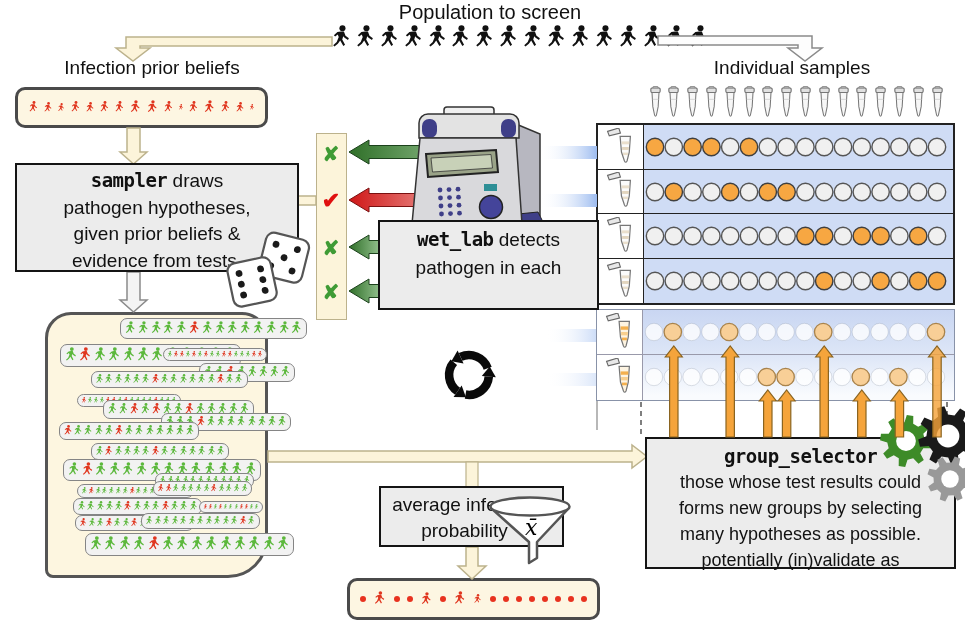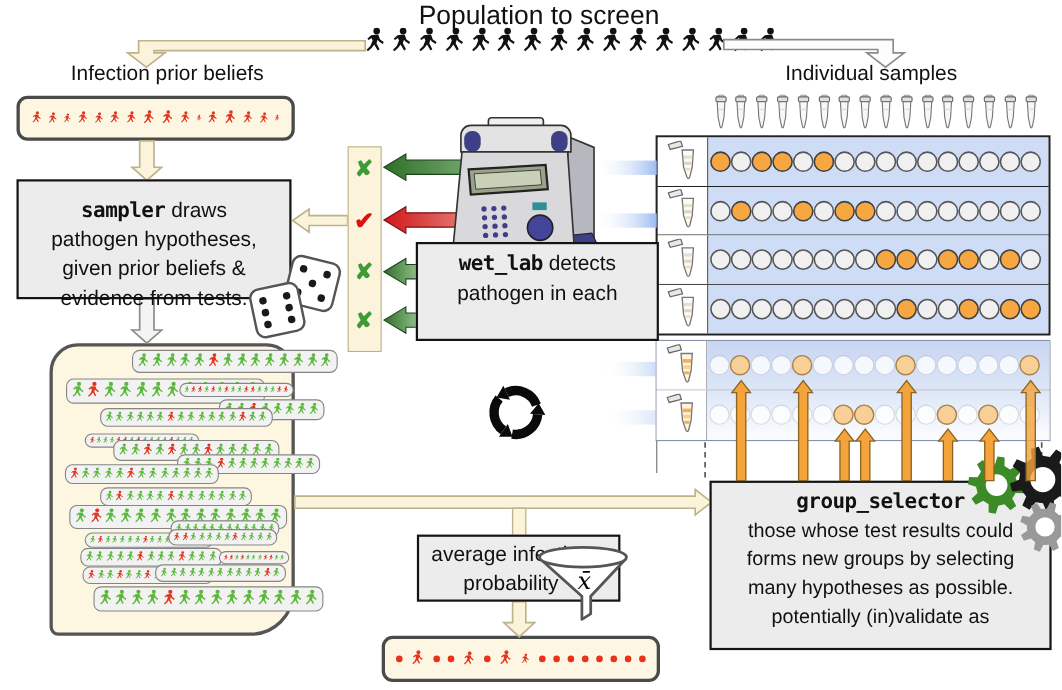--- a/index.html
+++ b/index.html
@@ -26,23 +26,23 @@
   .tube-cell{width:46px;box-sizing:border-box;border-right:1.5px solid #222;background:#fff;
              display:flex;align-items:center;justify-content:center}
   .n-row .tube-cell{border-right:1px solid #99a}
   .circle-zone{position:relative;flex:1;background:#cfdcf5}
   .nz1{background:linear-gradient(180deg,#c9d6f2 0%,#dde6f7 100%)}
   .nz2{background:linear-gradient(180deg,#dde6f7 0%,#f9fbfe 90%)}
   #results-panel{position:absolute;left:316px;top:133px;width:31px;height:187px;background:#fcf4da;
                  border:1.5px solid #bcb28c;box-sizing:border-box}
   .mark{position:absolute;left:0;width:28px;text-align:center;font-weight:bold;font-size:20px;line-height:24px}
   #avg-box{left:379px;top:486px;width:185px;height:61px;font-size:19px;line-height:26px;padding-top:4px;padding-right:14px}
-  #sampler-box{left:15px;top:163px;width:250px;height:109px;font-size:19px;line-height:26.5px;padding-top:13px}
+  #sampler-box{left:15px;top:163px;width:284px;height:109px;font-size:19px;line-height:26.5px;padding-top:2px}
   #wetlab-box{left:378px;top:220px;width:221px;height:90px;font-size:19px;line-height:28px;padding-top:3px}
-  #selector-box{left:645px;top:437px;width:311px;height:154px;font-size:18px;line-height:26px;padding-top:4px}
+  #selector-box{left:645px;top:437px;width:311px;height:132px;font-size:18px;line-height:26px;padding-top:4px}
   #selector-box .code{font-size:19px}
   .dot{display:inline-block;width:6px;height:6px;border-radius:3px;background:#e8321f}
   .nowrap{white-space:nowrap}
   svg{display:block}
   .overlay{position:absolute;left:0;top:0;pointer-events:none}
 </style>
 </head>
 <body>
 
 <div id="canvas">
@@ -1119,21 +1119,21 @@
       <span class="dot"></span>
       <span class="dot"></span>
       <span class="dot"></span>
       <span class="dot"></span>
       <span class="dot"></span>
       <span class="dot"></span>
       <span class="dot"></span>
       <span class="dot"></span>
     </div>
 
-  <div class="lbl" style="left:350px;top:1px;width:280px;font-size:24px">Population to screen</div>
+  <div class="lbl" style="left:350px;top:1px;width:280px;font-size:20px">Population to screen</div>
   <div class="lbl" style="left:680px;top:57px;width:224px">Individual samples</div>
   <div class="lbl" style="left:40px;top:57px;width:224px">Infection prior beliefs</div>
 
   <div class="abs" id="pop-row" style="left:330px;top:25px;display:flex;gap:1px">
       <svg viewBox="0 0 20 24" width="22.9" height="27">
         <use href="#walker-shape" fill="#111111"></use>
       </svg>
       <svg viewBox="0 0 20 24" width="22.9" height="27">
         <use href="#walker-shape" fill="#111111"></use>
       </svg>

